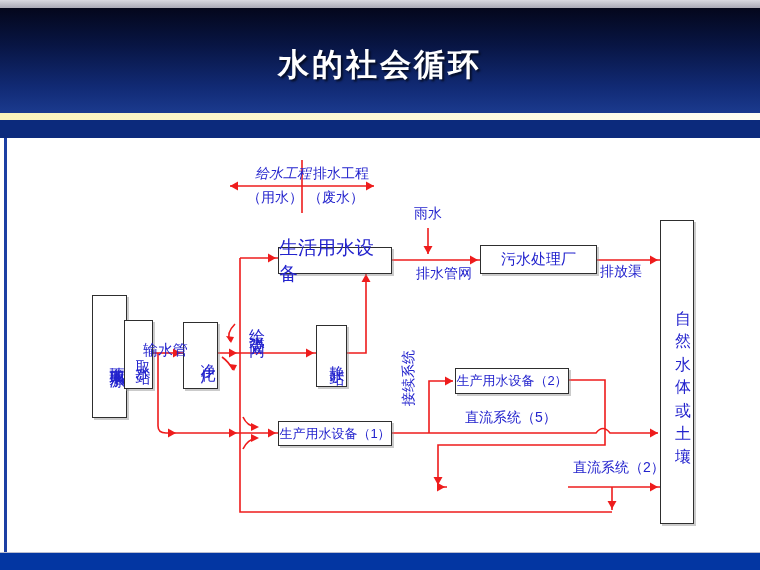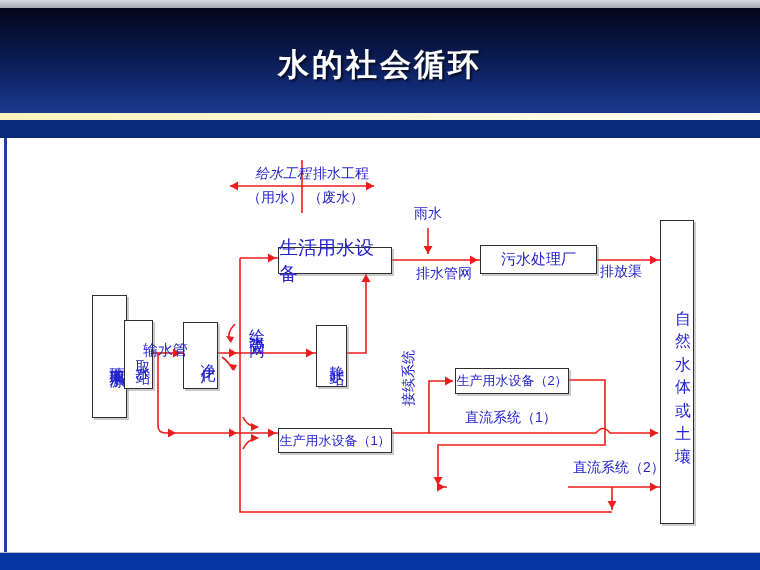--- a/index.html
+++ b/index.html
@@ -126,26 +126,26 @@
   <div class="lbl" style="left:313px;top:165px;">排水工程</div>
   <div class="lbl" style="left:247px;top:189px;text-align:center;">（用水）</div>
   <div class="lbl" style="left:308px;top:189px;">（废水）</div>
 
   <div class="lbl" style="left:414px;top:205px;">雨水</div>
   <div class="lbl" style="left:416px;top:265px;">排水管网</div>
   <div class="lbl" style="left:600px;top:263px;">排放渠</div>
   <div class="lbl" style="left:143px;top:341px;font-size:15px;">输水管</div>
   <div class="vlbl" style="left:246px;top:316px;height:86px;font-size:16px;letter-spacing:5px;">给水管网</div>
   <div class="lbl rot" style="left:374px;top:369px;width:70px;text-align:center;">接续系统</div>
-  <div class="lbl" style="left:465px;top:409px;">直流系统（1）</div>
+  <div class="lbl" style="left:465px;top:409px;">直流系统（5）</div>
   <div class="lbl" style="left:573px;top:459px;">直流系统（2）</div>
 
   <div class="box vbox" style="left:92px;top:295px;width:33px;height:118px;font-size:15px;letter-spacing:1px;padding-top:3px;">地面或地下水源</div>
   <div class="box vbox" style="left:124px;top:320px;width:27px;height:65px;font-size:15px;letter-spacing:5px;padding-top:2px;">取水站</div>
   <div class="box vbox" style="left:183px;top:322px;width:33px;height:63px;font-size:15px;letter-spacing:4px;padding-top:2px;">净化厂</div>
   <div class="box vbox" style="left:316px;top:325px;width:29px;height:58px;font-size:15px;letter-spacing:3px;padding-top:2px;">静水站</div>
   <div class="box" style="left:278px;top:247px;width:112px;height:25px;font-size:19px;">生活用水设备</div>
   <div class="box" style="left:480px;top:245px;width:115px;height:27px;font-size:15px;text-align:right;">污水处理厂</div>
-  <div class="box" style="left:278px;top:421px;width:112px;height:23px;font-size:13px;margin-top:7px;">生产用水设备（1）</div>
+  <div class="box" style="left:278px;top:421px;width:112px;height:23px;font-size:13px;">生产用水设备（1）</div>
   <div class="box" style="left:455px;top:368px;width:112px;height:24px;font-size:13px;">生产用水设备（2）</div>
   <div class="box vbox" style="left:660px;top:220px;width:32px;height:292px;font-size:16px;letter-spacing:23px;padding-top:10px;">自然水体或土壤</div>
 
 </div>
 
 </body></html>

